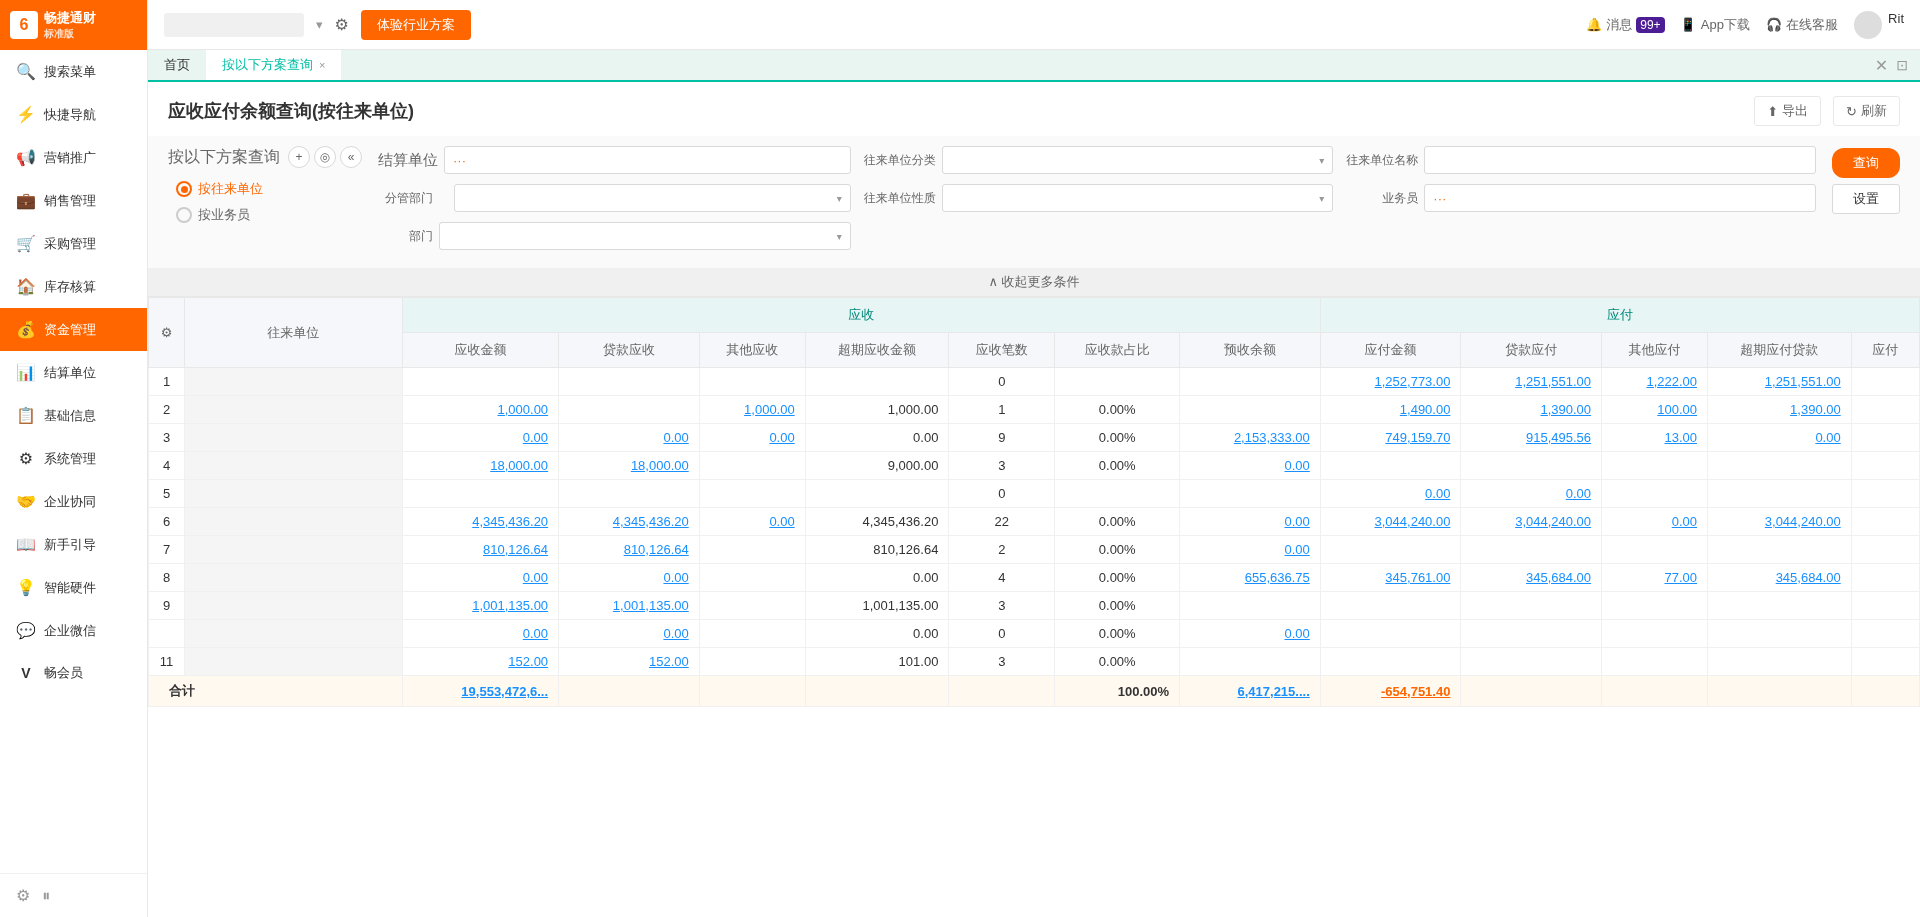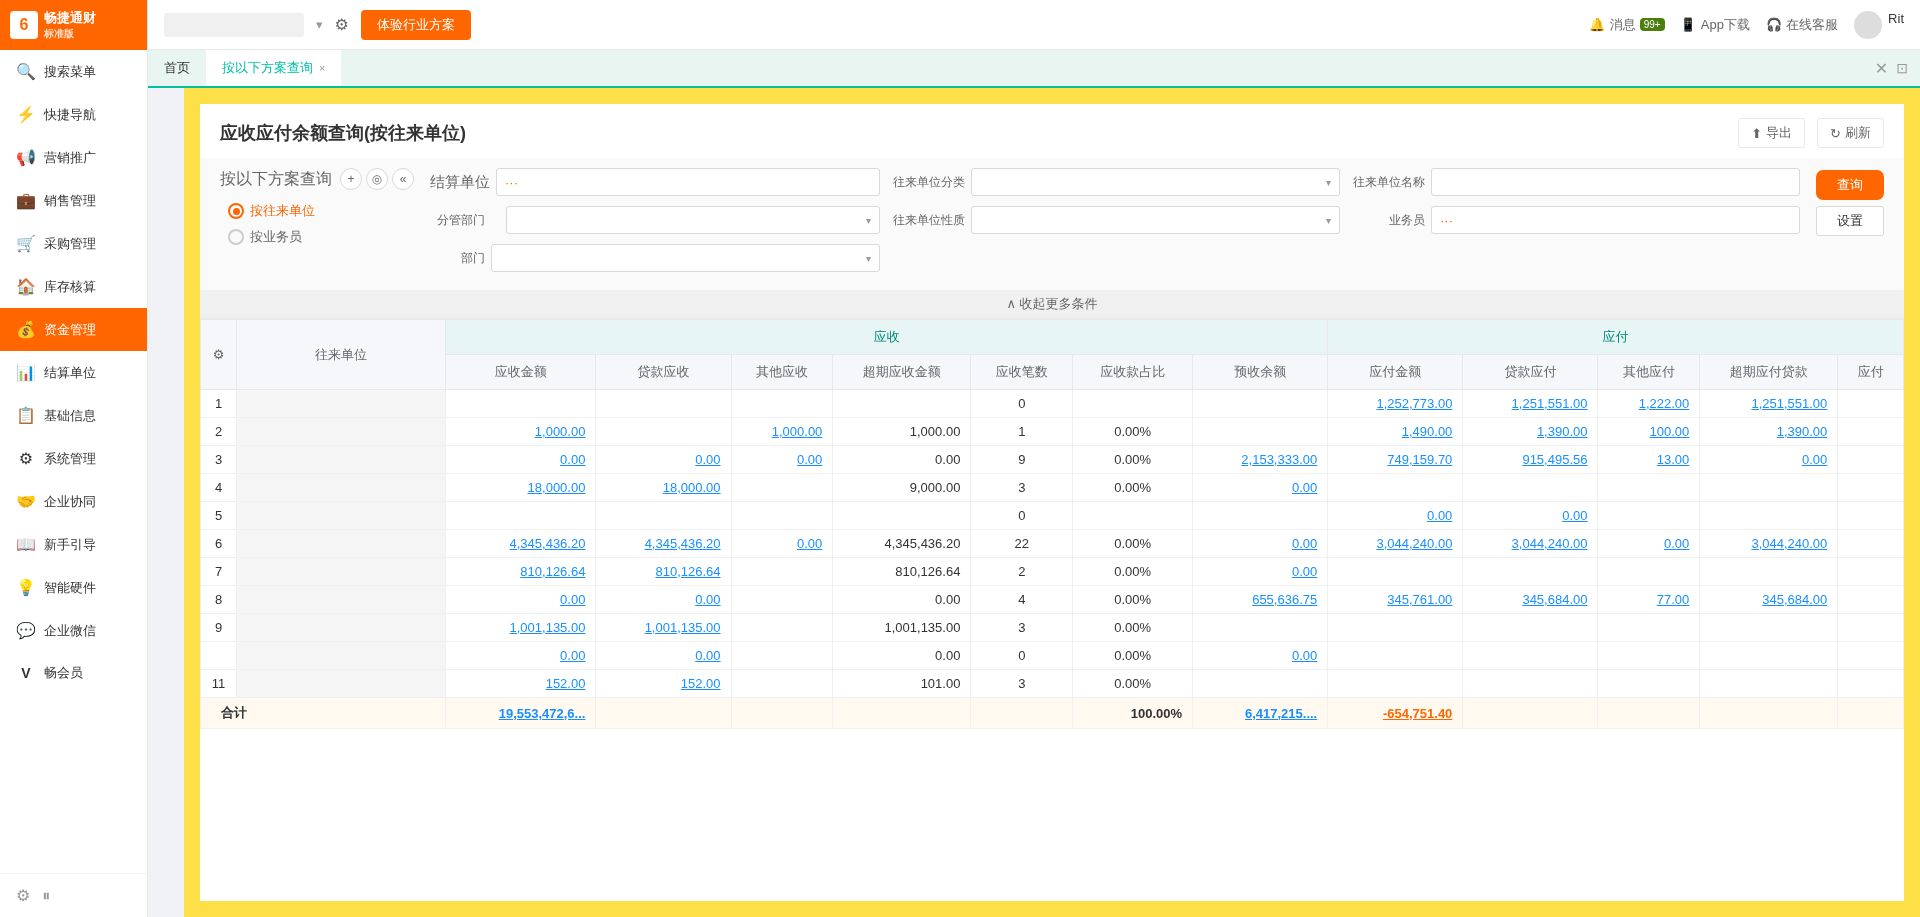--- a/index.html
+++ b/index.html
@@ -17,47 +17,47 @@
 
     
     .main { flex: 1; display: flex; flex-direction: column; overflow: hidden; }
 
     
     .topbar { height: 50px; background: white; display: flex; align-items: center; padding: 0 16px; border-bottom: 1px solid #e8e8e8; gap: 12px; }
     .topbar-breadcrumb { color: #999; font-size: 12px; background: #f5f5f5; padding: 2px 8px; border-radius: 3px; }
     .topbar-btn-orange { background: #ff6600; color: white; border: none; padding: 6px 16px; border-radius: 4px; cursor: pointer; font-size: 13px; }
     .topbar-icons { margin-left: auto; display: flex; align-items: center; gap: 16px; color: #666; }
     .topbar-icons .icon-item { display: flex; align-items: center; gap: 4px; cursor: pointer; font-size: 13px; }
-    .badge-red { background: #4d7c0f; color: white; border-radius: 4px; font-size: 10px; padding: 1px 4px; }
+    .badge-red { background: #4c1d95; color: white; border-radius: 4px; font-size: 12px; padding: 1px 4px; }
     .gear-icon { color: #666; cursor: pointer; font-size: 16px; }
     .chevron-icon { color: #999; cursor: pointer; }
     .user-avatar { width: 28px; height: 28px; background: #ccc; border-radius: 50%; }
     .user-info { display: flex; align-items: flex-start; gap: 6px; color: #333; }
 
     
-    .tabbar { background: #e8f5f0; display: flex; align-items: stretch; border-bottom: 2px solid #00bfa5; height: 38px; }
+    .tabbar { background: #e8f5f0; display: flex; align-items: stretch; border-bottom: 2px solid #00bfa5; height: 32px; }
     .tab { padding: 0 16px; display: flex; align-items: center; cursor: pointer; color: #666; font-size: 13px; gap: 6px; }
     .tab.home { color: #333; }
     .tab.active { background: white; color: #00bfa5; border-bottom: 2px solid #00bfa5; margin-bottom: -2px; }
     .tab-close { color: #999; font-size: 11px; cursor: pointer; }
     .tab-right { margin-left: auto; display: flex; align-items: center; gap: 8px; padding-right: 12px; }
     .tab-right span { color: #999; cursor: pointer; font-size: 16px; }
 
     
-    .page-content { flex: 1; overflow: auto; background: #fde047; padding: 16px; margin-left: 36px; }
+    .page-content { flex: 1; overflow: auto; background: #4c1d95; padding: 0; }
     .page-inner { background: white; min-height: 100%; }
 
     
     .page-header { display: flex; align-items: center; justify-content: space-between; padding: 14px 20px 10px; }
     .page-title { font-size: 18px; font-weight: bold; color: #333; }
     .page-actions { display: flex; gap: 12px; }
     .btn-outline { border: 1px solid #e8e8e8; background: white; padding: 5px 12px; border-radius: 3px; cursor: pointer; color: #666; font-size: 12px; display: flex; align-items: center; gap: 4px; }
     .scheme-btn { width: 22px; height: 22px; border: 1px solid #d9d9d9; border-radius: 50%; display: flex; align-items: center; justify-content: center; cursor: pointer; color: #666; font-size: 12px; background: white; }
     .field-input { flex: 1; border: 1px solid #d9d9d9; border-radius: 3px; padding: 4px 8px; font-size: 12px; color: #333; height: 28px; cursor: pointer; display: flex; align-items: center; justify-content: space-between; background: white; }
-    .btn-query { background: #ff6600; color: white; border: none; padding: 6px 20px; border-radius: 7px; cursor: pointer; font-size: 13px; }
+    .btn-query { background: #ff6600; color: white; border: none; padding: 6px 20px; border-radius: 12px; cursor: pointer; font-size: 13px; }
     .btn-settings { background: white; border: 1px solid #d9d9d9; color: #333; padding: 5px 20px; border-radius: 3px; cursor: pointer; font-size: 13px; }
 
     
     .table-wrapper { padding: 0; overflow-x: auto; }
     .data-table { width: 100%; border-collapse: collapse; font-size: 12px; }
     .data-table th { background: #f5f7fa; color: #666; padding: 8px 10px; text-align: center; border: 1px solid #e8e8e8; font-weight: normal; white-space: nowrap; }
     .data-table td { padding: 6px 10px; border: 1px solid #f0f0f0; text-align: center; color: #333; white-space: nowrap; }
     .data-table td.link { color: #1890ff; text-decoration: underline; cursor: pointer; }
     .data-table td.link-orange { color: #ff6600; text-decoration: underline; cursor: pointer; }
     .data-table .total-row td { background: #fff9f0; font-weight: bold; }

